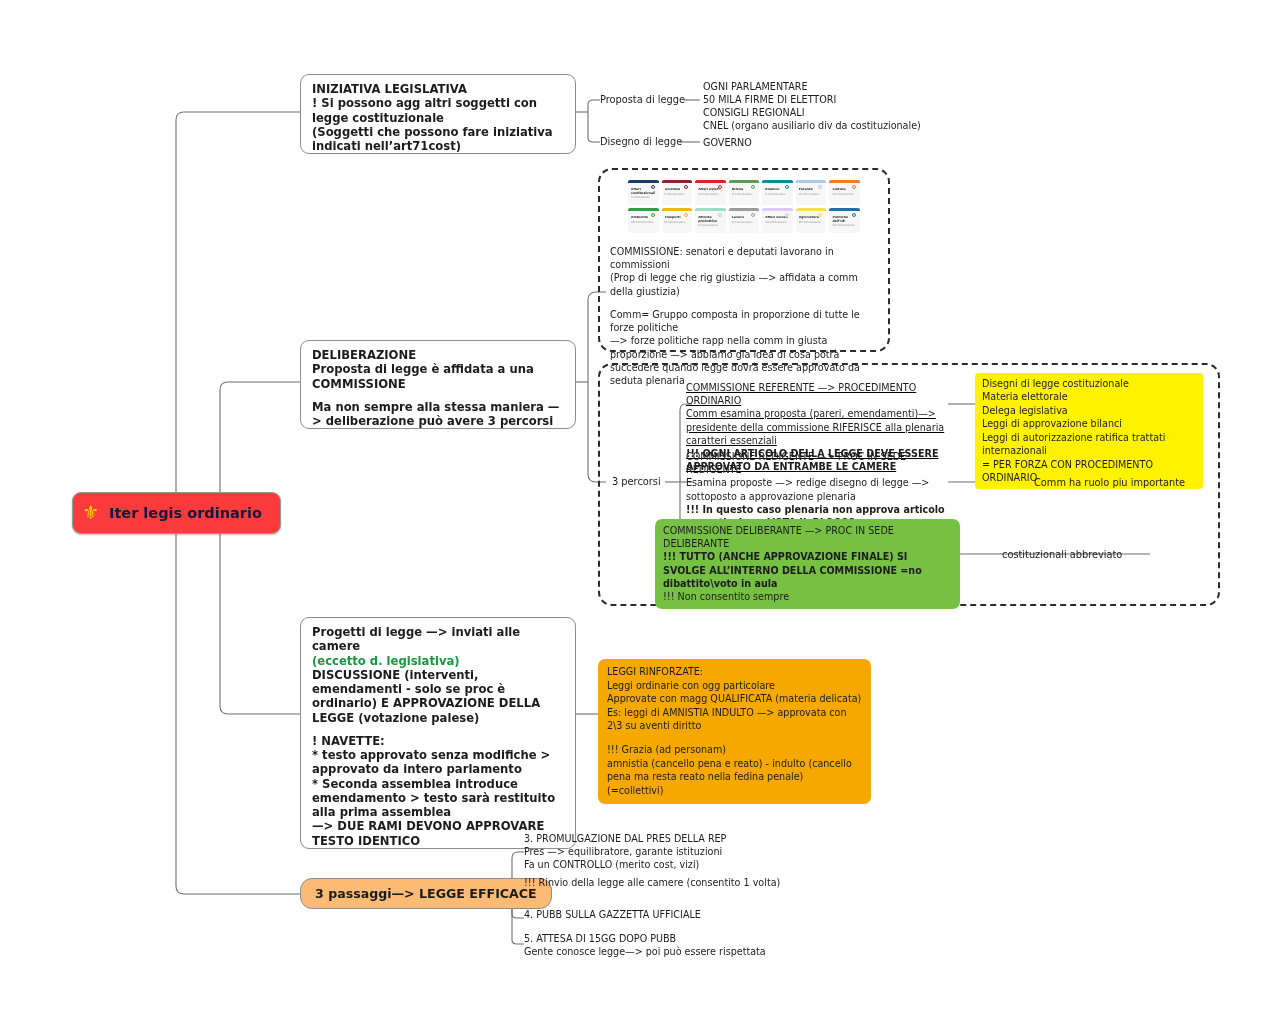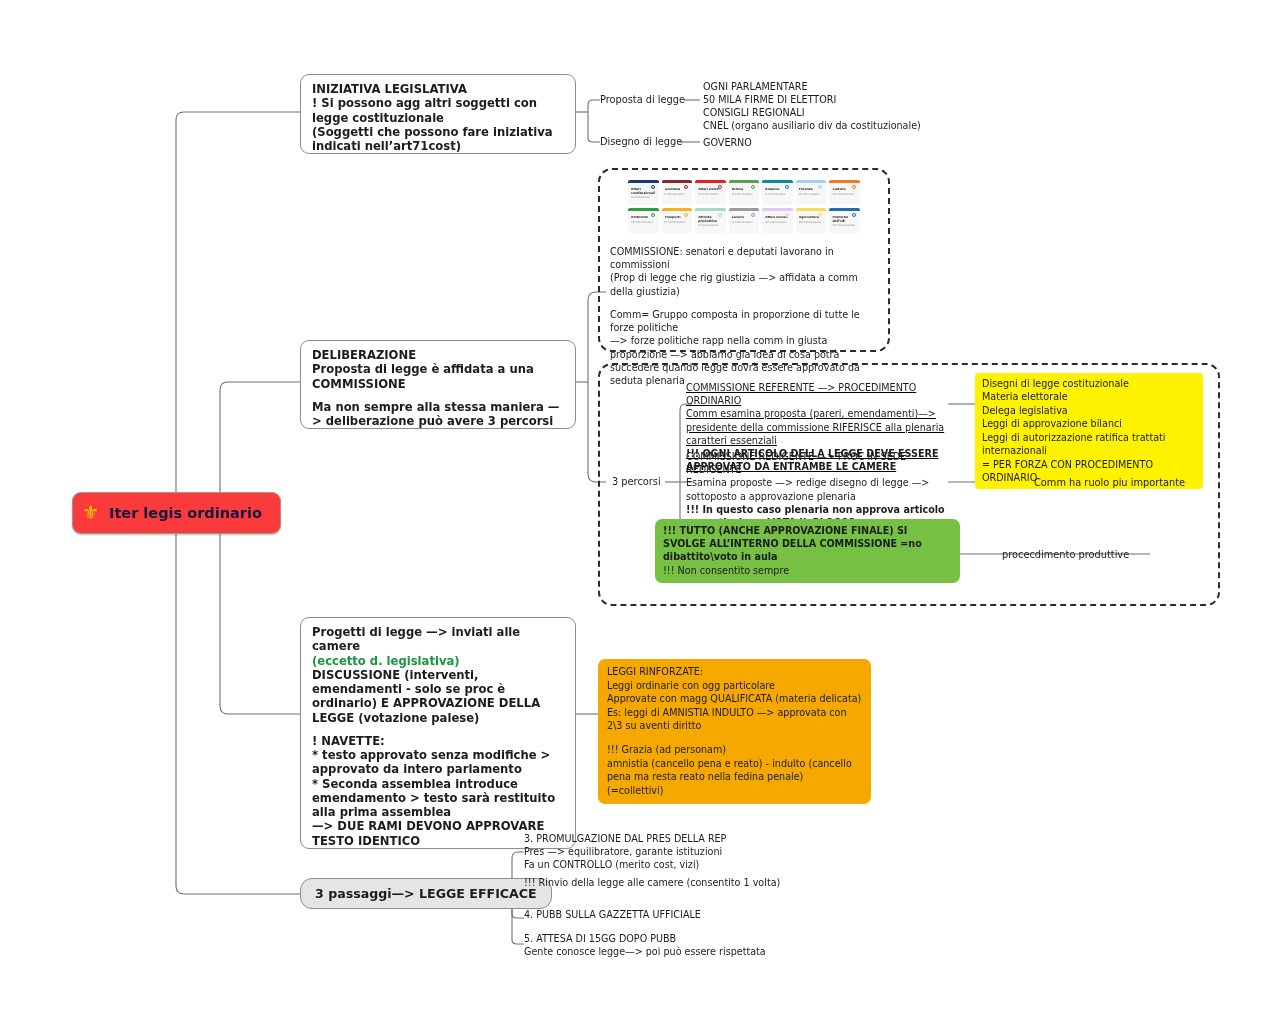--- a/index.html
+++ b/index.html
@@ -58,21 +58,21 @@
     padding: 7px 11px 0 11px;
     color: #1c1c1c;
     font-weight: bold;
     font-size: 11.6px;
     line-height: 1.23;
   }
   .obox .sp { display: block; height: 9px; }
   .green-inline { color: #1a9641; }
 
   .pill {
-    background: #e5e5e5;
+    background: #fdba74;
     border: 1px solid #8d8d8d;
     border-radius: 12px;
     padding: 7px 14px;
     font-weight: bold;
     font-size: 12.6px;
     color: #1c1c1c;
     white-space: nowrap;
   }
 
   
@@ -387,41 +387,42 @@
   <div class="node" style="left:686px; top:450px; width:262px;">
     <div class="leaf-w">
       <div>COMMISSIONE REDIGENTE —&gt; PROC IN SEDE REDIGENTE</div>
       <div>Esamina proposte —&gt; redige disegno di legge —&gt; sottoposto a approvazione plenaria</div>
       <div class="b">!!! In questo caso plenaria non approva articolo per articolo -&gt; VOTA IL BLOCCO</div>
     </div>
   </div>
 
   <div class="node" style="left:655px; top:519px; width:305px;">
     <div class="hl-green">
+      <div>COMMISSIONE DELIBERANTE —&gt; PROC IN SEDE DELIBERANTE</div>
       <div class="b">!!! TUTTO (ANCHE APPROVAZIONE FINALE) SI SVOLGE ALL’INTERNO DELLA COMMISSIONE =no dibattito\voto in aula</div>
       <div>!!! Non consentito sempre</div>
     </div>
   </div>
 
   <div class="node" style="left:975px; top:373px; width:228px;">
     <div class="hl-yellow">
       <div>Disegni di legge costituzionale</div>
       <div>Materia elettorale</div>
       <div>Delega legislativa</div>
       <div>Leggi di approvazione bilanci</div>
       <div>Leggi di autorizzazione ratifica trattati internazionali</div>
       <div>= PER FORZA CON PROCEDIMENTO ORDINARIO</div>
     </div>
   </div>
 
   <div class="node" style="left:1002px; top:477px;margin-left:32px;">
     <div class="leaf-label">Comm ha ruolo piu importante</div>
   </div>
   <div class="node" style="left:1002px; top:549px;">
-    <div class="leaf-label">procecdimento produttive</div>
+    <div class="leaf-label">costituzionali abbreviato</div>
   </div>
 
   <div class="node" style="left:300px; top:617px; width:276px;border-radius:9px;">
     <div class="obox">
       <div>Progetti di legge —&gt; inviati alle camere</div>
       <div class="green-inline">(eccetto d. legislativa)</div>
       <div>DISCUSSIONE (interventi, emendamenti - solo se proc è ordinario) E APPROVAZIONE DELLA LEGGE (votazione palese)</div>
       <span class="sp"></span>
       <div>! NAVETTE:</div>
       <div>* testo approvato senza modifiche &gt; approvato da intero parlamento</div>

